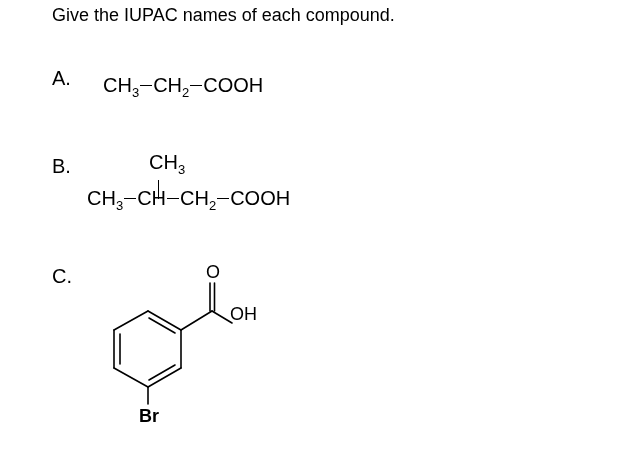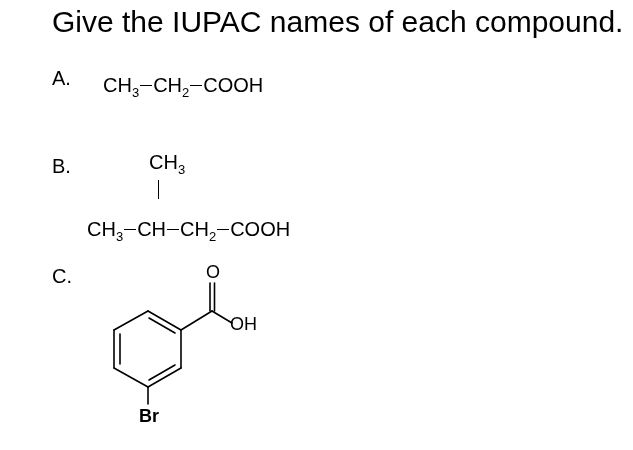--- a/index.html
+++ b/index.html
@@ -1,19 +1,19 @@
 <!DOCTYPE html>
 <html><head>
 <meta charset="utf-8">
 <style>
   html, body { margin: 0; padding: 0; background: #ffffff; }
   body { width: 633px; height: 450px; position: relative; overflow: hidden;
          font-family: "Liberation Sans", sans-serif; color: #000; }
   .abs { position: absolute; white-space: nowrap; }
-  .title { left: 52px; top: 5px; font-size: 30px; text-align: center; }
+  .title { left: 52px; top: 5px; font-size: 18px; text-align: center; }
   .label { font-size: 20px; }
   .formula { font-size: 20px; }
   sub { font-size: 13px; vertical-align: -5px; line-height: 0; }
   .dash { display: inline-block; width: 12px; border-top: 1.5px solid #000; vertical-align: middle; margin: 0 1px; position: relative; top: -1px; }
   svg { position: absolute; left: 0; top: 0; }
   .atom { font-family: "Liberation Sans", sans-serif; font-size: 18px; }
 </style>
 </head>
 <body>
 
@@ -22,21 +22,21 @@
 <div class="abs label" style="left:52px; top:67px;">A.</div>
 <div class="abs formula" style="left:103px; top:74px;">
   <span>CH</span><sub>3</sub><span class="dash"></span><span>CH</span><sub>2</sub><span class="dash"></span><span>COOH</span>
 </div>
 
 <div class="abs label" style="left:52px; top:155px;">B.</div>
 <div class="abs formula" style="left:149px; top:151px;">
   <span>CH</span><sub>3</sub>
 </div>
 <div class="abs" style="left:158px; top:180px; width:0; height:19px; border-left:1.5px solid #000;"></div>
-<div class="abs formula" style="left:87px; top:218px;">
+<div class="abs formula" style="left:87px; top:187px;">
   <span>CH</span><sub>3</sub><span class="dash"></span><span>CH</span><span class="dash"></span><span>CH</span><sub>2</sub><span class="dash"></span><span>COOH</span>
 </div>
 
 <div class="abs label" style="left:52px; top:265px;">C.</div>
 
 <svg width="633" height="450">
   <g stroke="#000" stroke-width="1.6" fill="none" stroke-linecap="round">
 
     <line x1="148" y1="311" x2="181" y2="330"></line>
     <line x1="181" y1="330" x2="181" y2="368"></line>
@@ -51,14 +51,14 @@
 
     <line x1="181" y1="330" x2="212" y2="311"></line>
     <line x1="210" y1="311" x2="210" y2="283"></line>
     <line x1="214.5" y1="311" x2="214.5" y2="283"></line>
     <line x1="212" y1="311" x2="232" y2="323"></line>
 
     <line x1="148" y1="387" x2="148" y2="404"></line>
   </g>
 </svg>
 <div class="abs atom" style="left:206px; top:262px;">O</div>
-<div class="abs atom" style="left:230px; top:314px;">OH</div>
+<div class="abs atom" style="left:230px; top:304px;">OH</div>
 <div class="abs atom" style="left:139px; top:406px;font-weight:bold;">Br</div>
 
 </body></html>

